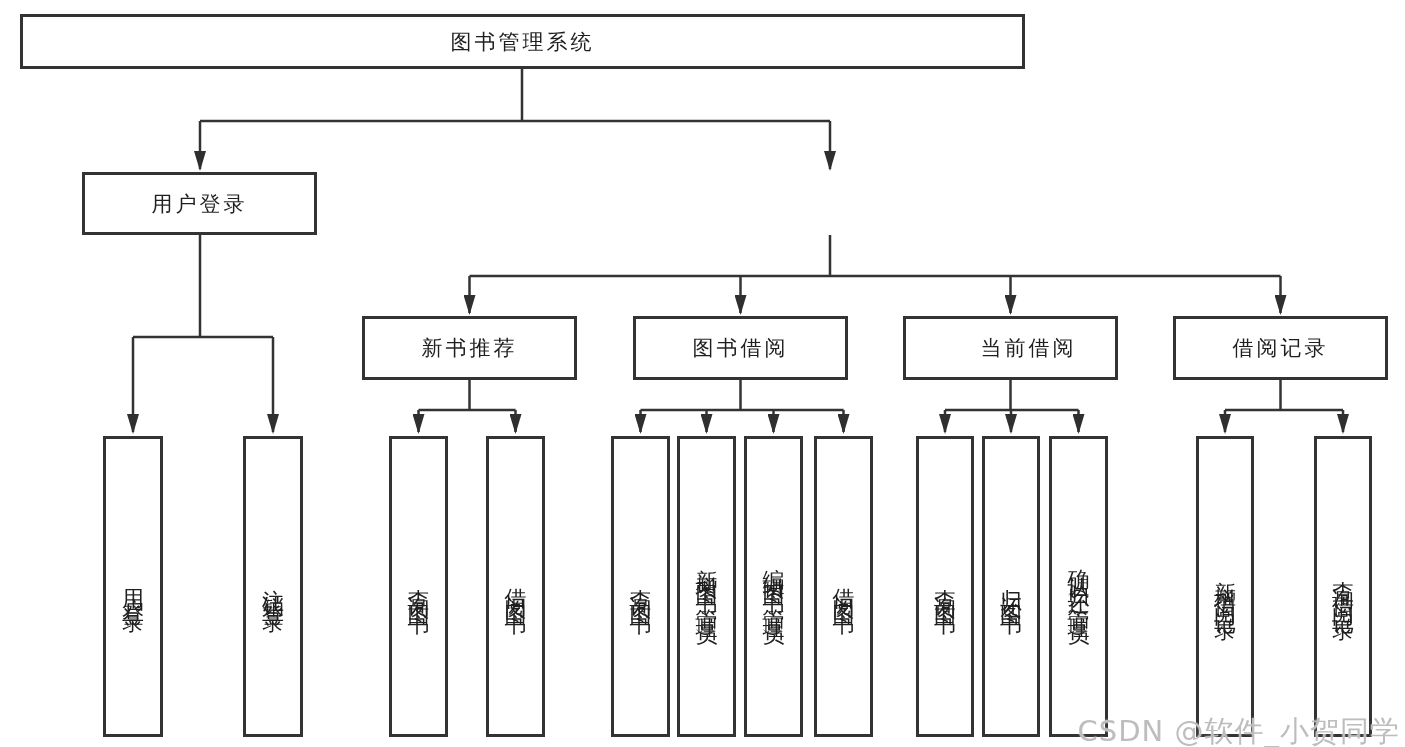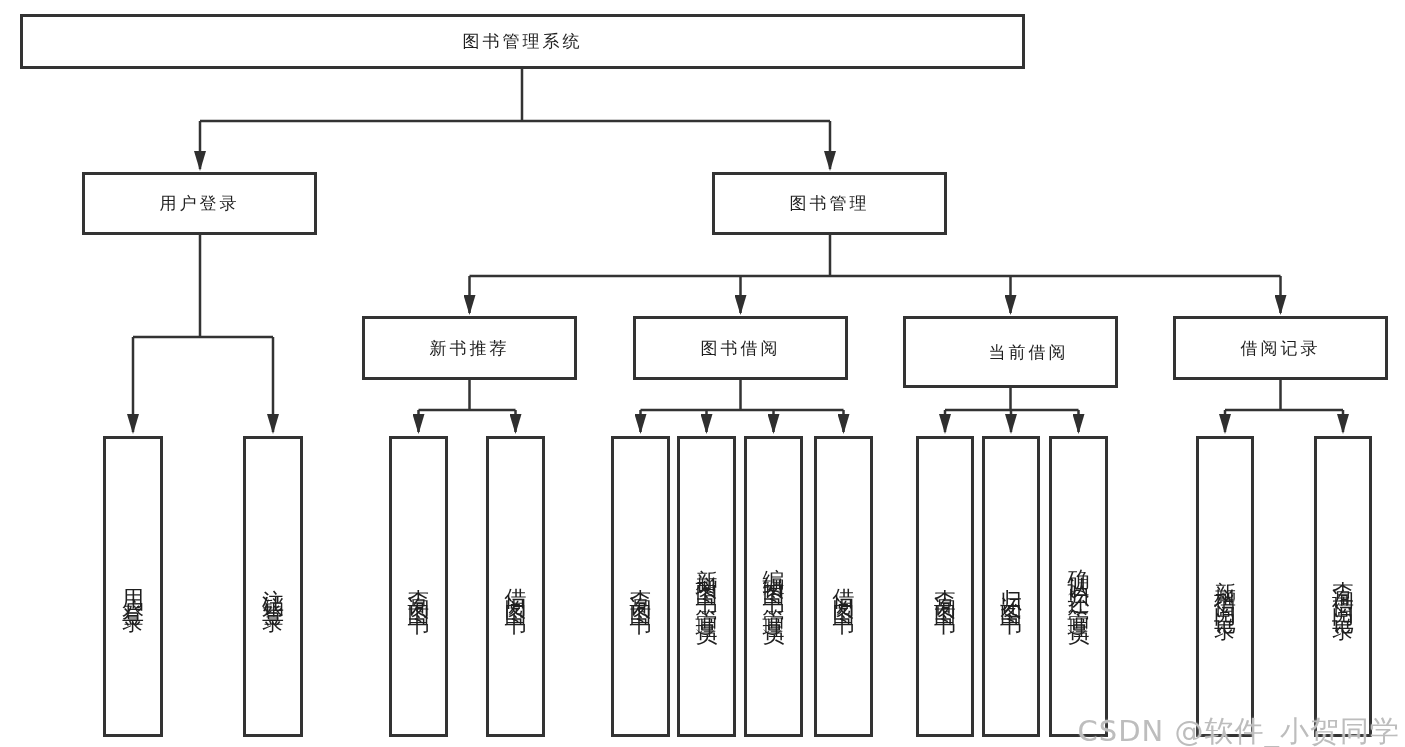--- a/index.html
+++ b/index.html
@@ -28,21 +28,21 @@
     position: absolute;
     box-sizing: border-box;
     background: #ffffff;
     border: 3px solid #333333;
     display: flex;
     align-items: center;
     justify-content: center;
     color: #1f1f1f;
   }
   .h-label {
-    font-size: 17px;
+    font-size: 21px;
     letter-spacing: 3px;
     white-space: nowrap;
   }
   .leaf {
     writing-mode: vertical-rl;
     text-orientation: mixed;
     font-size: 22px;
     letter-spacing: 8px;
     line-height: 1.1;
   }
@@ -98,25 +98,24 @@
     <path class="ln" d="M945 410 V432" marker-end="url(#arrow)"></path>
     <path class="ln" d="M1011 410 V432" marker-end="url(#arrow)"></path>
     <path class="ln" d="M1078.5 410 V432" marker-end="url(#arrow)"></path>
     <path class="ln" d="M1225 410 V432" marker-end="url(#arrow)"></path>
     <path class="ln" d="M1343 410 V432" marker-end="url(#arrow)"></path>
   </svg>
 
   <div class="box h-label" style="left:20px; top:14px; width:1005px; height:55px;">图书管理系统</div>
 
   <div class="box h-label" style="left:82px; top:172px; width:235px; height:63px;">用户登录</div>
-  <div class="box h-label" style="left:712px; top:172px; width:235px; height:63px;">图书管理</div>
 
   <div class="box h-label" style="left:633px; top:316px; width:215px; height:64px;">图书借阅</div>
   <div class="box h-label" style="left:362px; top:316px; width:215px; height:64px;">新书推荐</div>
-  <div class="box h-label" style="left:903px; top:316px; width:215px; height:72px;padding-left:36px;">当前借阅</div>
+  <div class="box h-label" style="left:903px; top:316px; width:215px; height:64px;padding-left:36px;">当前借阅</div>
   <div class="box h-label" style="left:1173px; top:316px; width:215px; height:64px;">借阅记录</div>
 
   <div class="box leaf" style="left:103px; top:436px; width:60px; height:301px;">用户登录</div>
   <div class="box leaf" style="left:243px; top:436px; width:60px; height:301px;">注销登录</div>
 
   <div class="box leaf" style="left:389px; top:436px; width:59px; height:301px;">查询图书</div>
   <div class="box leaf" style="left:486px; top:436px; width:59px; height:301px;">借阅图书</div>
 
   <div class="box leaf" style="left:611px; top:436px; width:59px; height:301px;">查询图书</div>
   <div class="box leaf" style="left:677px; top:436px; width:59px; height:301px;">新增图书（管理员）</div>

